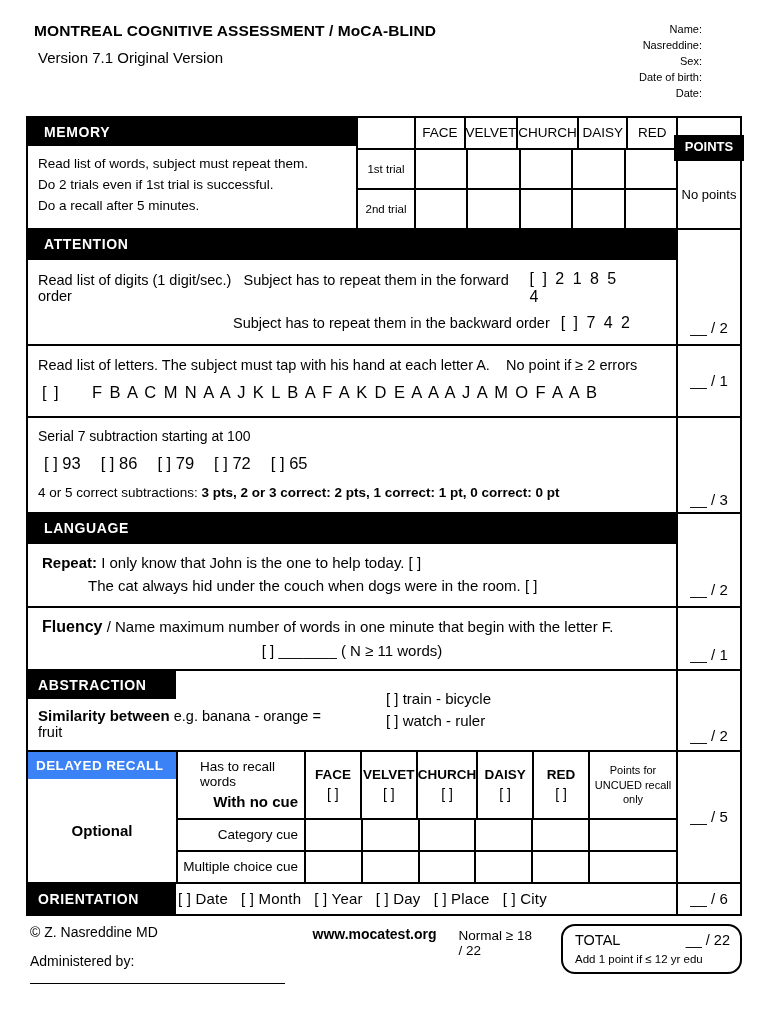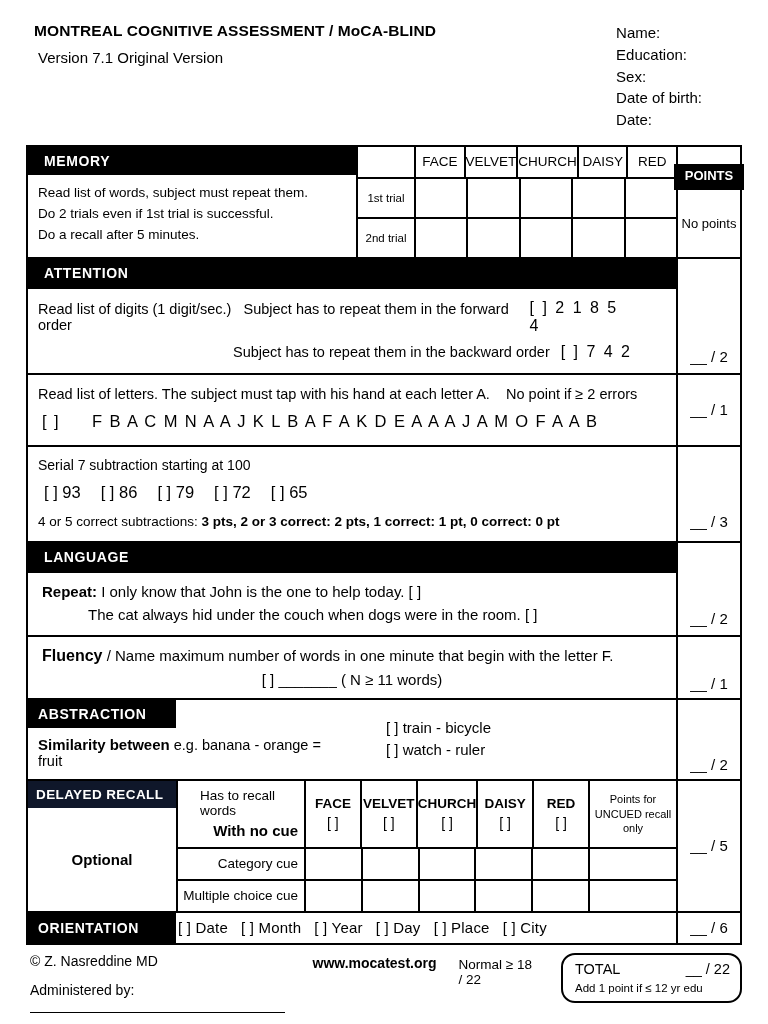--- a/index.html
+++ b/index.html
@@ -10,21 +10,21 @@
     color:#000;
     -webkit-font-smoothing:antialiased;
   }
   .page{position:relative;width:768px;height:1024px;box-sizing:border-box;padding:22px 26px 10px 26px;}
 
   
   .hdr{display:flex;justify-content:space-between;align-items:flex-start;}
   .hdr-left{padding-left:8px;}
   .title{font-size:15.5px;font-weight:bold;letter-spacing:.1px;}
   .subtitle{font-size:15px;margin-top:9px;padding-left:4px;}
-  .hdr-right{font-size:15px;text-align:left;padding-right:40px;line-height:1.45;}
+  .hdr-right{font-size:11px;text-align:right;padding-right:40px;line-height:1.45;}
 
   
   .frame{border:2.5px solid #000;margin-top:14px;}
   .row{display:flex;border-bottom:2.5px solid #000;}
   .row:last-child{border-bottom:none;}
   .cell{box-sizing:border-box;}
   .ptcol{width:62px;min-width:62px;border-left:2.5px solid #000;display:flex;align-items:center;justify-content:center;font-size:15px;}
   .ptcol.small{font-size:13px;text-align:center;line-height:1.25;}
 
   .secthdr{background:#000;color:#fff;font-weight:bold;font-size:14px;letter-spacing:.6px;padding:6px 0 6px 16px;}
@@ -66,21 +66,21 @@
   
   .abs-body{flex:1;display:flex;align-items:center;gap:41px;}
   .abs-left{flex:1;}
   .abs-hdr{background:#000;color:#fff;font-weight:bold;font-size:14px;letter-spacing:.6px;padding:6px 0 6px 10px;width:148px;box-sizing:border-box;}
   .abs-sim{font-size:14.5px;padding:8px 0 10px 10px;}
   .abs-right{width:290px;font-size:15px;line-height:1.5;padding:6px 0 6px 0;}
 
   
   .dr{display:flex;}
   .dr-label{width:148px;min-width:148px;border-right:2.5px solid #000;display:flex;flex-direction:column;}
-  .dr-title{background:#0f172a;color:#fff;font-weight:bold;font-size:13.5px;letter-spacing:.4px;padding:6px 0 6px 8px;}
+  .dr-title{background:#3b82f6;color:#fff;font-weight:bold;font-size:13.5px;letter-spacing:.4px;padding:6px 0 6px 8px;}
   .dr-opt{flex:1;display:flex;align-items:center;justify-content:center;font-size:15px;font-weight:bold;}
   .dr-grid{flex:1;display:flex;flex-direction:column;}
   .dr-row{display:flex;border-bottom:2.5px solid #000;}
   .dr-row:last-child{border-bottom:none;}
   .dr-cell{border-right:2.5px solid #000;box-sizing:border-box;display:flex;align-items:center;justify-content:center;font-size:13.5px;}
   .dr-cell:last-child{border-right:none;}
   .dr-first{width:128px;min-width:128px;justify-content:flex-end;padding-right:6px;font-size:13.5px;}
   .dr-word{flex:1;flex-direction:column;}
   .dr-note{width:86px;min-width:86px;font-size:11px;text-align:center;line-height:1.3;padding:0 3px;}
   .dr-top{height:66px;}
@@ -113,21 +113,21 @@
 
 <div class="page">
 
   <div class="hdr">
     <div class="hdr-left">
       <div class="title">MONTREAL COGNITIVE ASSESSMENT / MoCA-BLIND</div>
       <div class="subtitle">Version 7.1 Original Version</div>
     </div>
     <div class="hdr-right">
       <div>Name:</div>
-      <div>Education:</div>
+      <div>Nasreddine:</div>
       <div>Sex:</div>
       <div>Date of birth:</div>
       <div>Date:</div>
     </div>
   </div>
 
   <div class="frame">
 
     <div class="row">
       <div class="cell memory-left">
@@ -211,21 +211,21 @@
           <span>[   ] 93</span>
           <span>[   ] 86</span>
           <span>[   ] 79</span>
           <span>[   ] 72</span>
           <span>[   ] 65</span>
         </div>
         <div class="serial-3">
           <span>4 or 5 correct subtractions: </span><span style="font-weight:bold;">3 pts, 2 or 3 correct: 2 pts, 1 correct: 1 pt, 0 correct: 0 pt</span>
         </div>
       </div>
-      <div class="ptcol" style="align-items:flex-end;padding-bottom:11px;">__ / 3</div>
+      <div class="ptcol" style="align-items:flex-end;padding-bottom:4px;">__ / 3</div>
     </div>
 
     <div class="row">
       <div class="att-body">
         <div class="secthdr" style="border-bottom:2.5px solid #000;">LANGUAGE</div>
         <div class="rep">
           <span style="font-weight:bold;">Repeat:</span>
           <span>I only know that John is the one to help today.  [   ]</span>
         </div>
         <div class="rep2">The cat always hid under the couch when dogs were in the room. [   ]</div>

